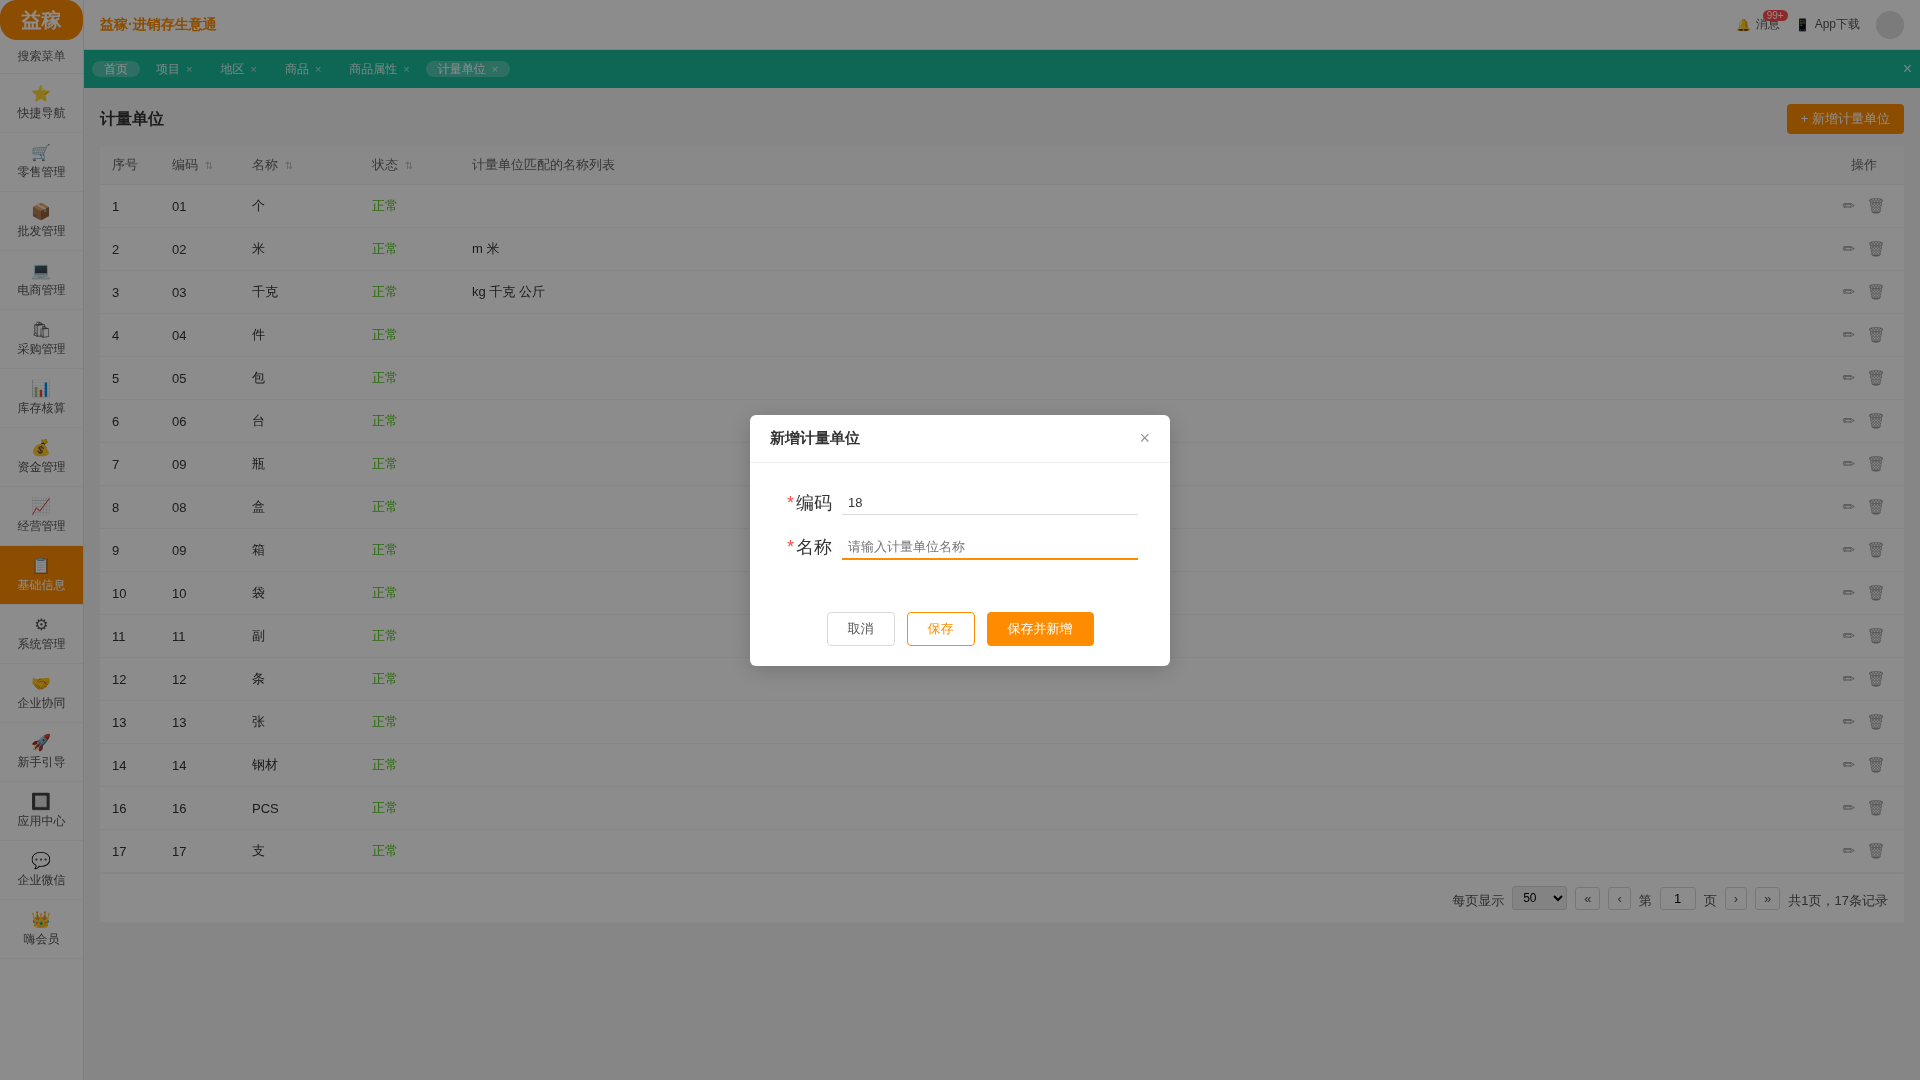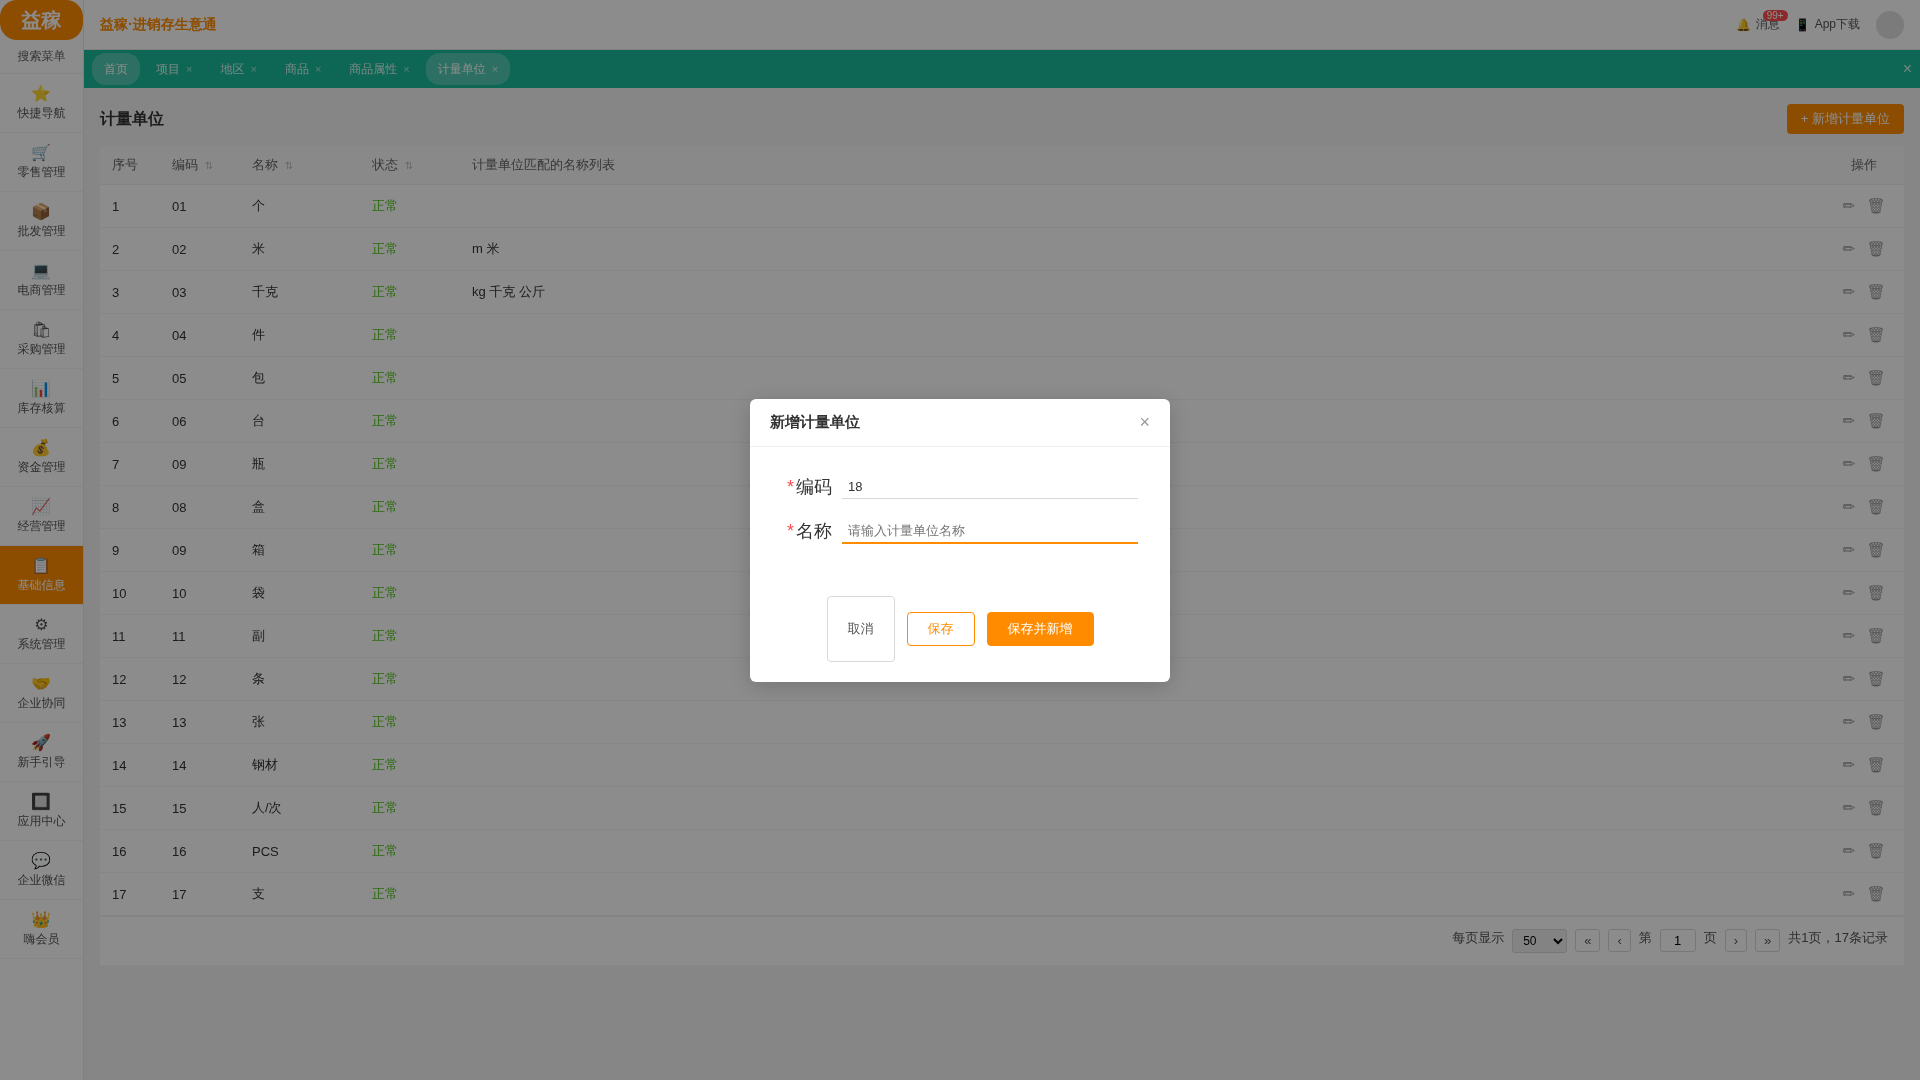--- a/index.html
+++ b/index.html
@@ -22,21 +22,21 @@
     .top-header { height: 50px; background: #fff; border-bottom: 1px solid #e8e8e8; display: flex; align-items: center; justify-content: space-between; padding: 0 16px; flex-shrink: 0; }
     .top-header-left { display: flex; align-items: center; gap: 8px; text-align: center; }
     .top-header-brand { font-size: 14px; font-weight: bold; color: #ff8c00; }
     .top-header-right { display: flex; align-items: center; gap: 16px; }
     .header-badge-item { display: flex; align-items: center; gap: 4px; font-size: 12px; color: #555; cursor: pointer; position: relative; }
     .badge-red { background: #ff4d4f; color: #fff; border-radius: 10px; padding: 0 4px; font-size: 10px; position: absolute; top: -6px; right: -8px; }
     .header-avatar { width: 28px; height: 28px; background: #e0e0e0; border-radius: 50%; }
 
     
     .tab-bar { height: 38px; background: #1abc9c; display: flex; align-items: center; padding: 0 8px; gap: 4px; flex-shrink: 0; }
-    .tab-item { height: 16px; padding: 16px 12px; border-radius: 14px; display: flex; align-items: center; gap: 6px; font-size: 12px; cursor: pointer; color: rgba(255,255,255,0.85); }
+    .tab-item { height: 16px; padding: 0 12px; border-radius: 14px; display: flex; align-items: center; gap: 6px; font-size: 12px; cursor: pointer; color: rgba(255,255,255,0.85); }
     .tab-item.home { background: rgba(255,255,255,0.25); color: #fff; }
     .tab-item.active { background: rgba(255,255,255,0.25); color: #fff; }
     .tab-item .tab-close { font-size: 11px; opacity: 0.7; }
     .tab-close-all { margin-left: auto; color: rgba(255,255,255,0.8); cursor: pointer; font-size: 16px; }
 
     
     .page-content { flex: 1; padding: 16px; background: #f5f5f5; overflow: auto; position: relative; }
 
     
     .page-title-bar { display: flex; align-items: center; justify-content: space-between; margin-bottom: 12px; }
@@ -47,39 +47,39 @@
     .table-wrap { background: #fff; border-radius: 4px; overflow: hidden; }
     table { width: 100%; border-collapse: collapse; }
     thead tr { background: #fafafa; }
     th { padding: 10px 12px; text-align: left; font-weight: normal; color: #666; font-size: 13px; border-bottom: 1px solid #f0f0f0; white-space: nowrap; }
     th .sort-icon { margin-left: 3px; color: #bbb; font-size: 10px; }
     td { padding: 10px 12px; border-bottom: 1px solid #f5f5f5; font-size: 13px; }
     .status-normal { color: #52c41a; }
     .action-btn { background: none; border: none; cursor: pointer; color: #999; font-size: 15px; padding: 2px 4px; }
 
     
-    .pagination-bar { padding: 12px 16px; background: #fff; border-top: 1px solid #f0f0f0; display: flex; align-items: flex-start; justify-content: flex-end; gap: 8px; font-size: 13px; color: #555; }
+    .pagination-bar { padding: 12px 16px; background: #fff; border-top: 1px solid #f0f0f0; display: flex; align-items: flex-end; justify-content: flex-end; gap: 8px; font-size: 13px; color: #555; }
     .pagination-bar select { border: 1px solid #d9d9d9; border-radius: 3px; padding: 3px 6px; font-size: 12px; }
     .page-btn { border: 1px solid #d9d9d9; background: #fff; padding: 3px 8px; border-radius: 3px; cursor: pointer; font-size: 13px; color: #555; }
     .page-input { width: 36px; border: 1px solid #d9d9d9; border-radius: 3px; padding: 3px; text-align: center; font-size: 13px; }
 
     
     .overlay { position: fixed; top: 0; left: 0; width: 100%; height: 100%; background: rgba(0,0,0,0.45); z-index: 100; display: flex; align-items: center; justify-content: center; }
     .modal { background: #fff; border-radius: 6px; width: 420px; box-shadow: 0 4px 24px rgba(0,0,0,0.18); overflow: hidden; }
     .modal-header { padding: 14px 20px; border-bottom: 1px solid #f0f0f0; display: flex; align-items: center; justify-content: space-between; }
     .modal-title { font-size: 15px; font-weight: bold; color: #333; }
     .modal-close { background: none; border: none; cursor: pointer; font-size: 18px; color: #999; line-height: 1; }
     .modal-body { padding: 28px 32px 20px; }
     .form-row { display: flex; align-items: center; margin-bottom: 20px; }
     .form-label { width: 50px; text-align: right; margin-right: 10px; font-size: 18px; color: #333; flex-shrink: 0; }
     .form-label .required { color: #ff4d4f; margin-right: 2px; }
     .form-input { flex: 1; border: none; border-bottom: 1px solid #d9d9d9; outline: none; padding: 4px 6px; font-size: 13px; color: #333; }
     .form-input.active-border { border-bottom: 2px solid #ff8c00; }
     .modal-footer { padding: 12px 20px 20px; display: flex; align-items: center; justify-content: center; gap: 12px; }
-    .btn-cancel { background: #fff; color: #555; border: 1px solid #d9d9d9; padding: 23px 20px; border-radius: 4px; cursor: pointer; font-size: 13px; }
+    .btn-cancel { background: #fff; color: #555; border: 1px solid #d9d9d9; padding: 7px 20px; border-radius: 4px; cursor: pointer; font-size: 13px; }
     .btn-save { background: #fff; color: #ff8c00; border: 1px solid #ff8c00; padding: 7px 20px; border-radius: 4px; cursor: pointer; font-size: 13px; }
     .btn-save-new { background: #ff8c00; color: #fff; border: 1px solid #ff8c00; padding: 7px 20px; border-radius: 4px; cursor: pointer; font-size: 13px; }
 
     .col-seq { width: 60px; }
     .col-code { width: 80px; }
     .col-name { width: 120px; }
     .col-status { width: 100px; }
     .col-match { }
     .col-action { width: 80px; text-align: center; }
   </style>
@@ -376,31 +376,20 @@
     <td></td>
     <td style="text-align:center;">
       <button class="action-btn">✏</button>
       <button class="action-btn">🗑</button>
     </td>
   </tr>
             <tr>
     <td>14</td>
     <td>14</td>
     <td>钢材</td>
-    <td><span class="status-normal">正常</span></td>
-    <td></td>
-    <td style="text-align:center;">
-      <button class="action-btn">✏</button>
-      <button class="action-btn">🗑</button>
-    </td>
-  </tr>
-            <tr>
-    <td>15</td>
-    <td>15</td>
-    <td>人/次</td>
     <td><span class="status-normal">正常</span></td>
     <td></td>
     <td style="text-align:center;">
       <button class="action-btn">✏</button>
       <button class="action-btn">🗑</button>
     </td>
   </tr>
             <tr>
     <td>16</td>
     <td>16</td>

